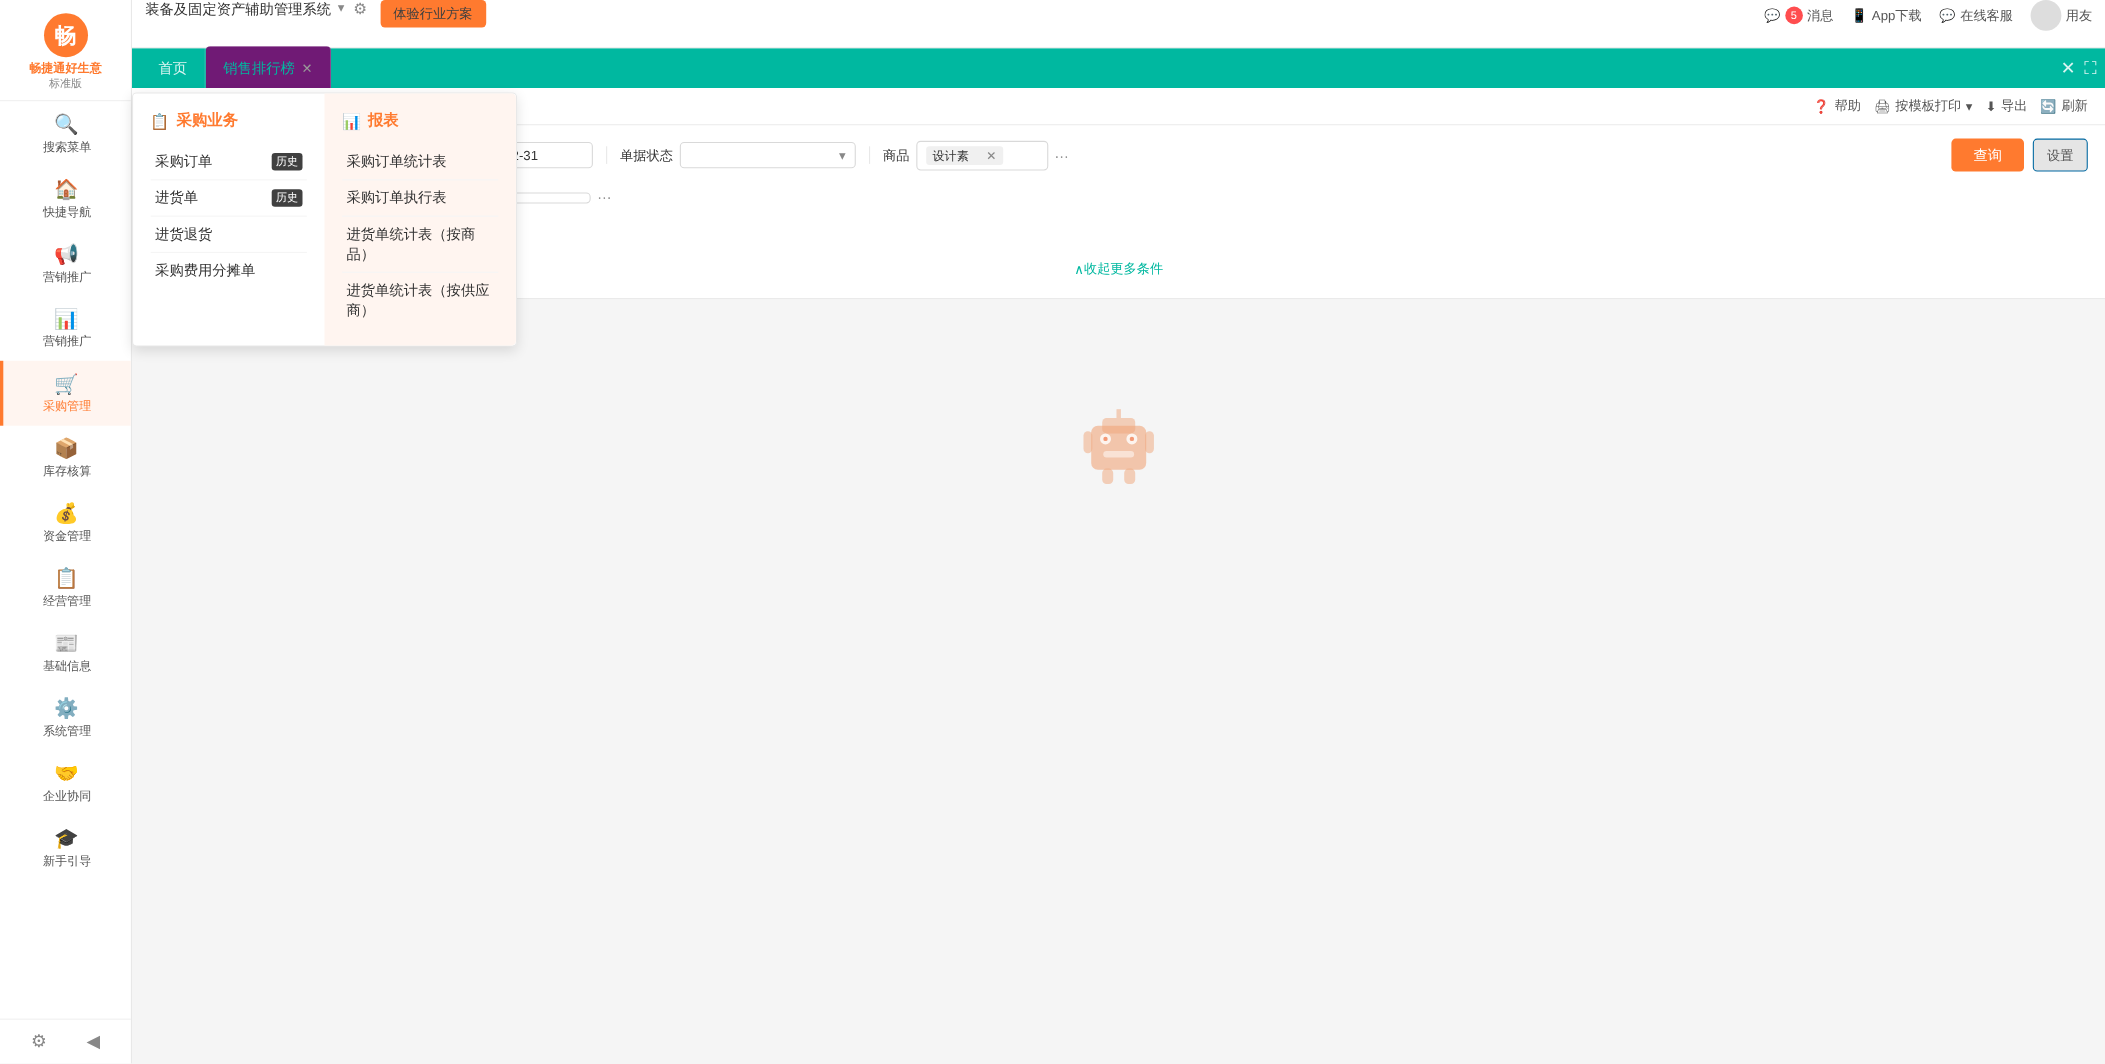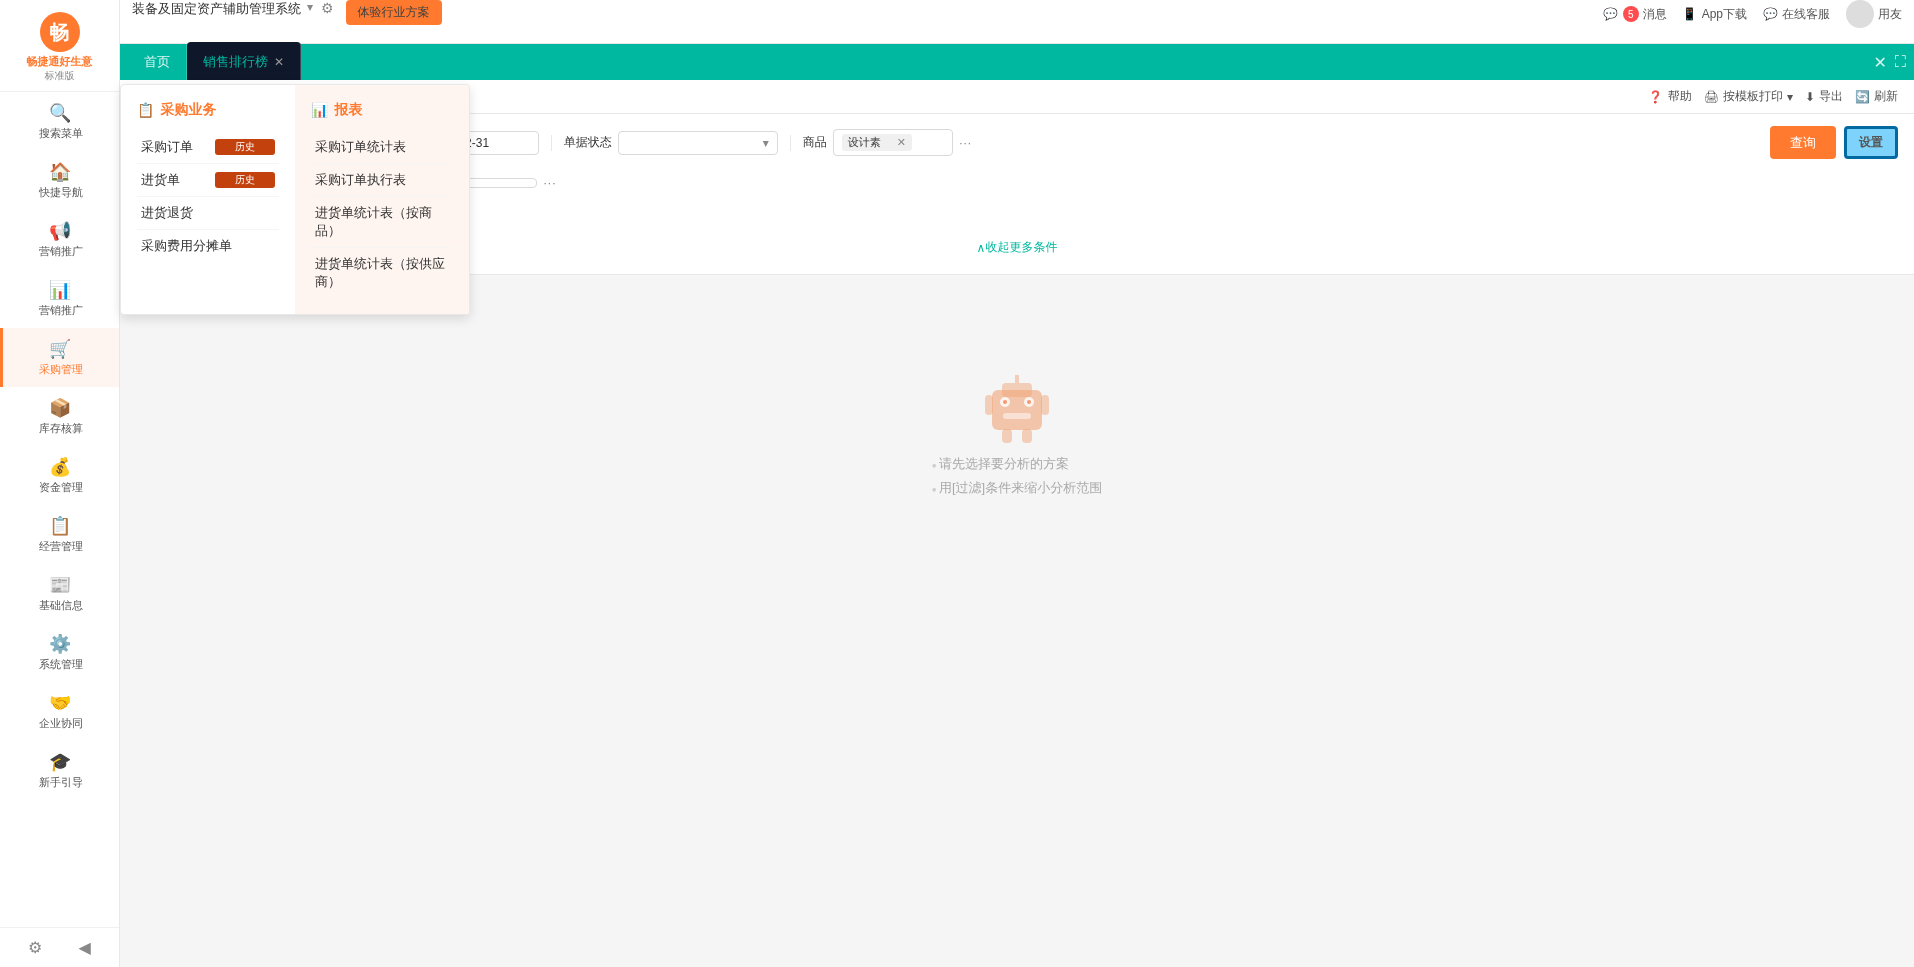--- a/index.html
+++ b/index.html
@@ -79,21 +79,21 @@
       padding: 0 8px;
       flex-shrink: 0;
       position: relative;
     }
     .tab-item {
       padding: 0 16px; height: 40px; display: flex; align-items: center;
       cursor: pointer; font-size: 13px; color: rgba(255,255,255,0.85);
       border-right: 1px solid rgba(255,255,255,0.2);
     }
     .tab-item.active {
-      background: #0f172a; color: #00b8a0; border-radius: 4px 4px 0 0;
+      background: #701a75; color: #00b8a0; border-radius: 4px 4px 0 0;
     }
     .tab-close { margin-left: 6px; color: #999; font-size: 12px; }
     .tab-bar-right {
       margin-left: auto; display: flex; align-items: center; gap: 8px;
     }
     .tab-bar-icon { color: rgba(255,255,255,0.85); cursor: pointer; font-size: 16px; }
 
     
     .content-area { flex: 1; overflow: auto; position: relative; background: #f5f5f5; }
 
@@ -138,22 +138,22 @@
       padding: 6px 0; width: 100%;
     }
 
     .query-btn {
       background: #ff7a2f; color: white; border: none;
       border-radius: 4px; padding: 6px 20px; font-size: 13px;
       cursor: pointer;
       text-align: center;
     }
     .settings-filter-btn {
-      border: 3px solid #0369a1; background: #7dd3fc; color: #555;
-      border-radius: 4px; padding: 5px 12px; font-size: 12px; cursor: pointer; font-weight: bold;
+      border: 1px solid #0369a1; background: #e5e5e5; color: #555;
+      border-radius: 4px; padding: 5px 12px; font-size: 12px; cursor: pointer;
     }
 
     
     .empty-state {
       display: flex; flex-direction: column; align-items: center;
       justify-content: center; padding: 80px 0;
     }
     .empty-tips { color: #aaa; font-size: 13px; }
     .empty-tips li { margin-bottom: 6px; list-style: none; }
     .empty-tips li::before { content: '● '; font-size: 8px; color: #ccc; }
@@ -178,22 +178,22 @@
       display: flex; align-items: center; gap: 6px;
       font-size: 14px; color: #ff7a2f; font-weight: bold; margin-bottom: 12px;
     }
     .dropdown-item {
       display: flex; align-items: center; justify-content: space-between;
       padding: 7px 4px; cursor: pointer; color: #333; font-size: 13px;
       border-bottom: 1px solid #f5f5f5;
     }
     .dropdown-item:last-child { border-bottom: none; align-items: center; }
     .history-badge {
-      background: #c2410c; color: white; border-radius: 3px;
-      font-size: 10px; padding: 1px 20px;
+      background: #404040; color: white; border-radius: 3px;
+      font-size: 10px; padding: 1px 4px;
     }
   </style>
 </head>
 <body>
 
 <div class="sidebar">
   <div class="sidebar-logo">
     <div class="logo-icon">
       <span>畅</span>
     </div>
@@ -455,19 +455,15 @@
         <circle cx="38" cy="47" r="5" fill="#fff" opacity="0.8"></circle>
         <circle cx="62" cy="47" r="5" fill="#fff" opacity="0.8"></circle>
         <circle cx="38" cy="47" r="2" fill="#f07040" opacity="0.7"></circle>
         <circle cx="62" cy="47" r="2" fill="#f07040" opacity="0.7"></circle>
         <rect x="36" y="58" width="28" height="6" rx="3" fill="#fff" opacity="0.5"></rect>
         <rect x="18" y="40" width="8" height="20" rx="4" fill="#f0a57a" opacity="0.5"></rect>
         <rect x="74" y="40" width="8" height="20" rx="4" fill="#f0a57a" opacity="0.5"></rect>
         <rect x="35" y="74" width="10" height="14" rx="4" fill="#f0a57a" opacity="0.5"></rect>
         <rect x="55" y="74" width="10" height="14" rx="4" fill="#f0a57a" opacity="0.5"></rect>
       </svg>
-      <ul class="empty-tips">
-        <li>请先选择要分析的方案</li>
-        <li>用[过滤]条件来缩小分析范围</li>
-      </ul>
     </div>
   </div>
 </div>
 
 </body></html>

